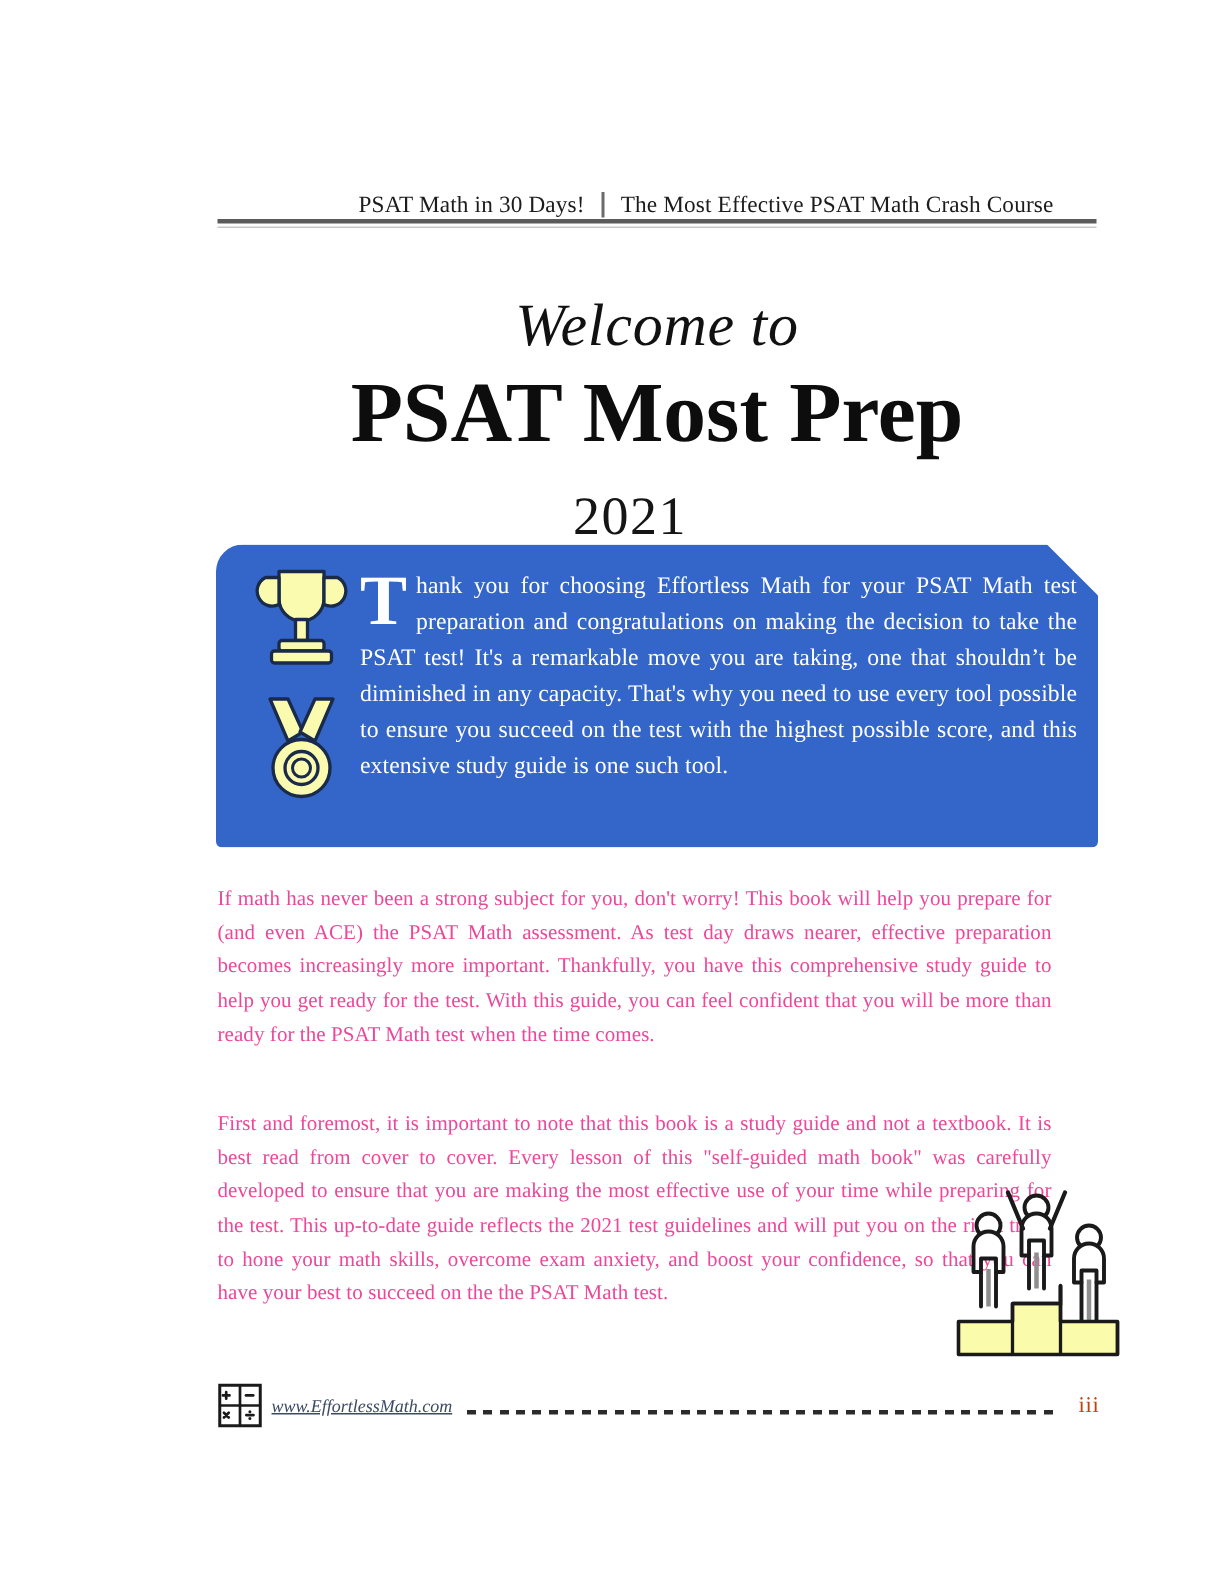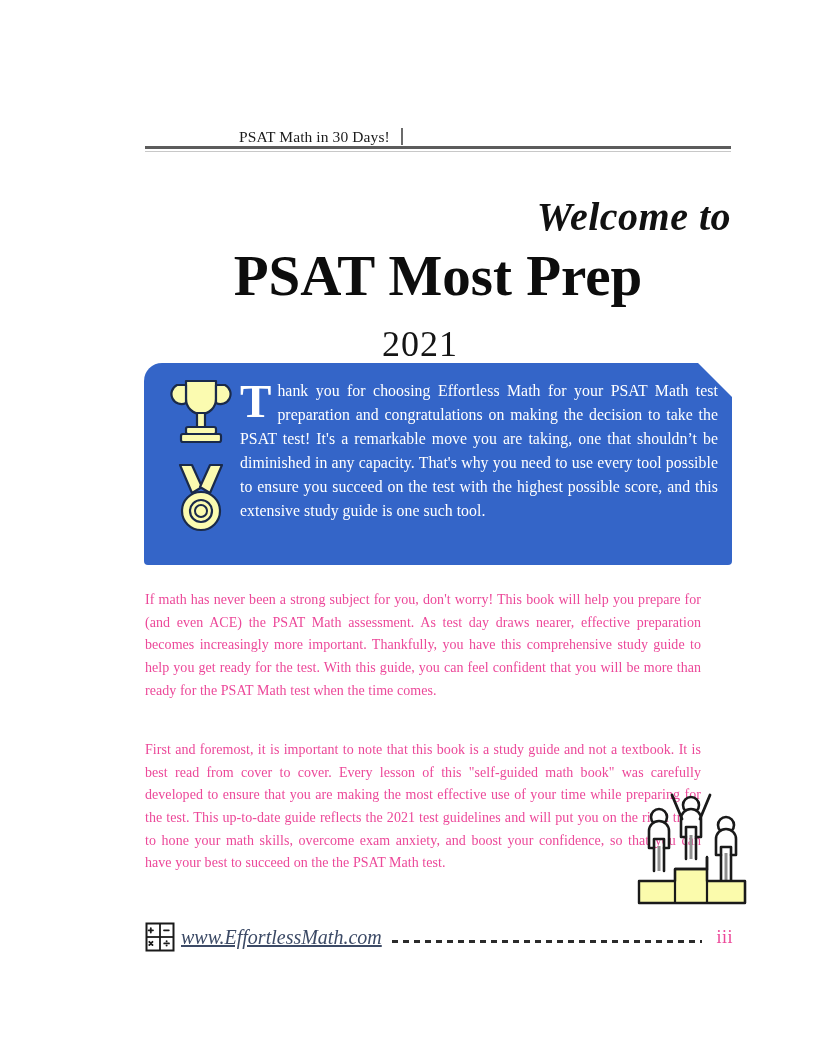--- a/index.html
+++ b/index.html
@@ -79,24 +79,24 @@
     height: 1px;
     background: #c8c8c8;
   }
 
   
   .title-welcome {
     position: absolute;
     left: 114px;
     top: 193px;
     width: 586px;
-    text-align: right;
+    text-align: center;
     font-size: 40px;
     font-style: italic;
-    font-weight: 700;
+    font-weight: 400;
     font-family: "Liberation Serif", serif;
     letter-spacing: 0.5px;
     color: #111;
   }
   .title-main {
     position: absolute;
     left: 114px;
     top: 246px;
     width: 586px;
     text-align: center;
@@ -207,57 +207,58 @@
     display: flex;
     align-items: center;
   }
   .footer-icon {
     width: 30px;
     height: 30px;
     flex: 0 0 auto;
     margin-right: 6px;
   }
   .footer-link {
-    font-size: 20px;
+    font-size: 12px;
     font-style: italic;
     font-family: "Liberation Serif", serif;
     color: #3c4a66;
     text-decoration: underline;
     white-space: nowrap;
     flex: 0 0 auto;
   }
   .footer-dots {
     flex: 1 1 auto;
     height: 3px;
     margin: 0 14px 0 10px;
     background-image: repeating-linear-gradient(
       to right,
       #2b2b2b 0px, #2b2b2b 6px,
       rgba(0,0,0,0) 6px, rgba(0,0,0,0) 11px
     );
     position: relative;
     top: 4px;
   }
   .footer-page {
-    font-size: 18px;
-    font-family: "Liberation Serif", serif;
-    color: #ec4899;
+    font-size: 15px;
+    font-family: "Liberation Serif", serif;
+    color: #c2410c;
     flex: 0 0 auto;
     letter-spacing: 0.5px;
   }
 </style>
 </head>
 <body>
 
 <div class="page">
 
   <div class="header">
     <div class="header-inner">
       <div class="header-left">PSAT Math in 30 Days!</div>
       <div class="header-divider"></div>
+      <div class="header-right">The Most Effective PSAT Math Crash Course</div>
     </div>
   </div>
   <div class="header-rule"></div>
   <div class="header-rule2"></div>
 
   <div class="title-welcome">Welcome to</div>
   <div class="title-main">PSAT Most Prep</div>
   <div class="title-year">2021</div>
 
   <div class="callout">

